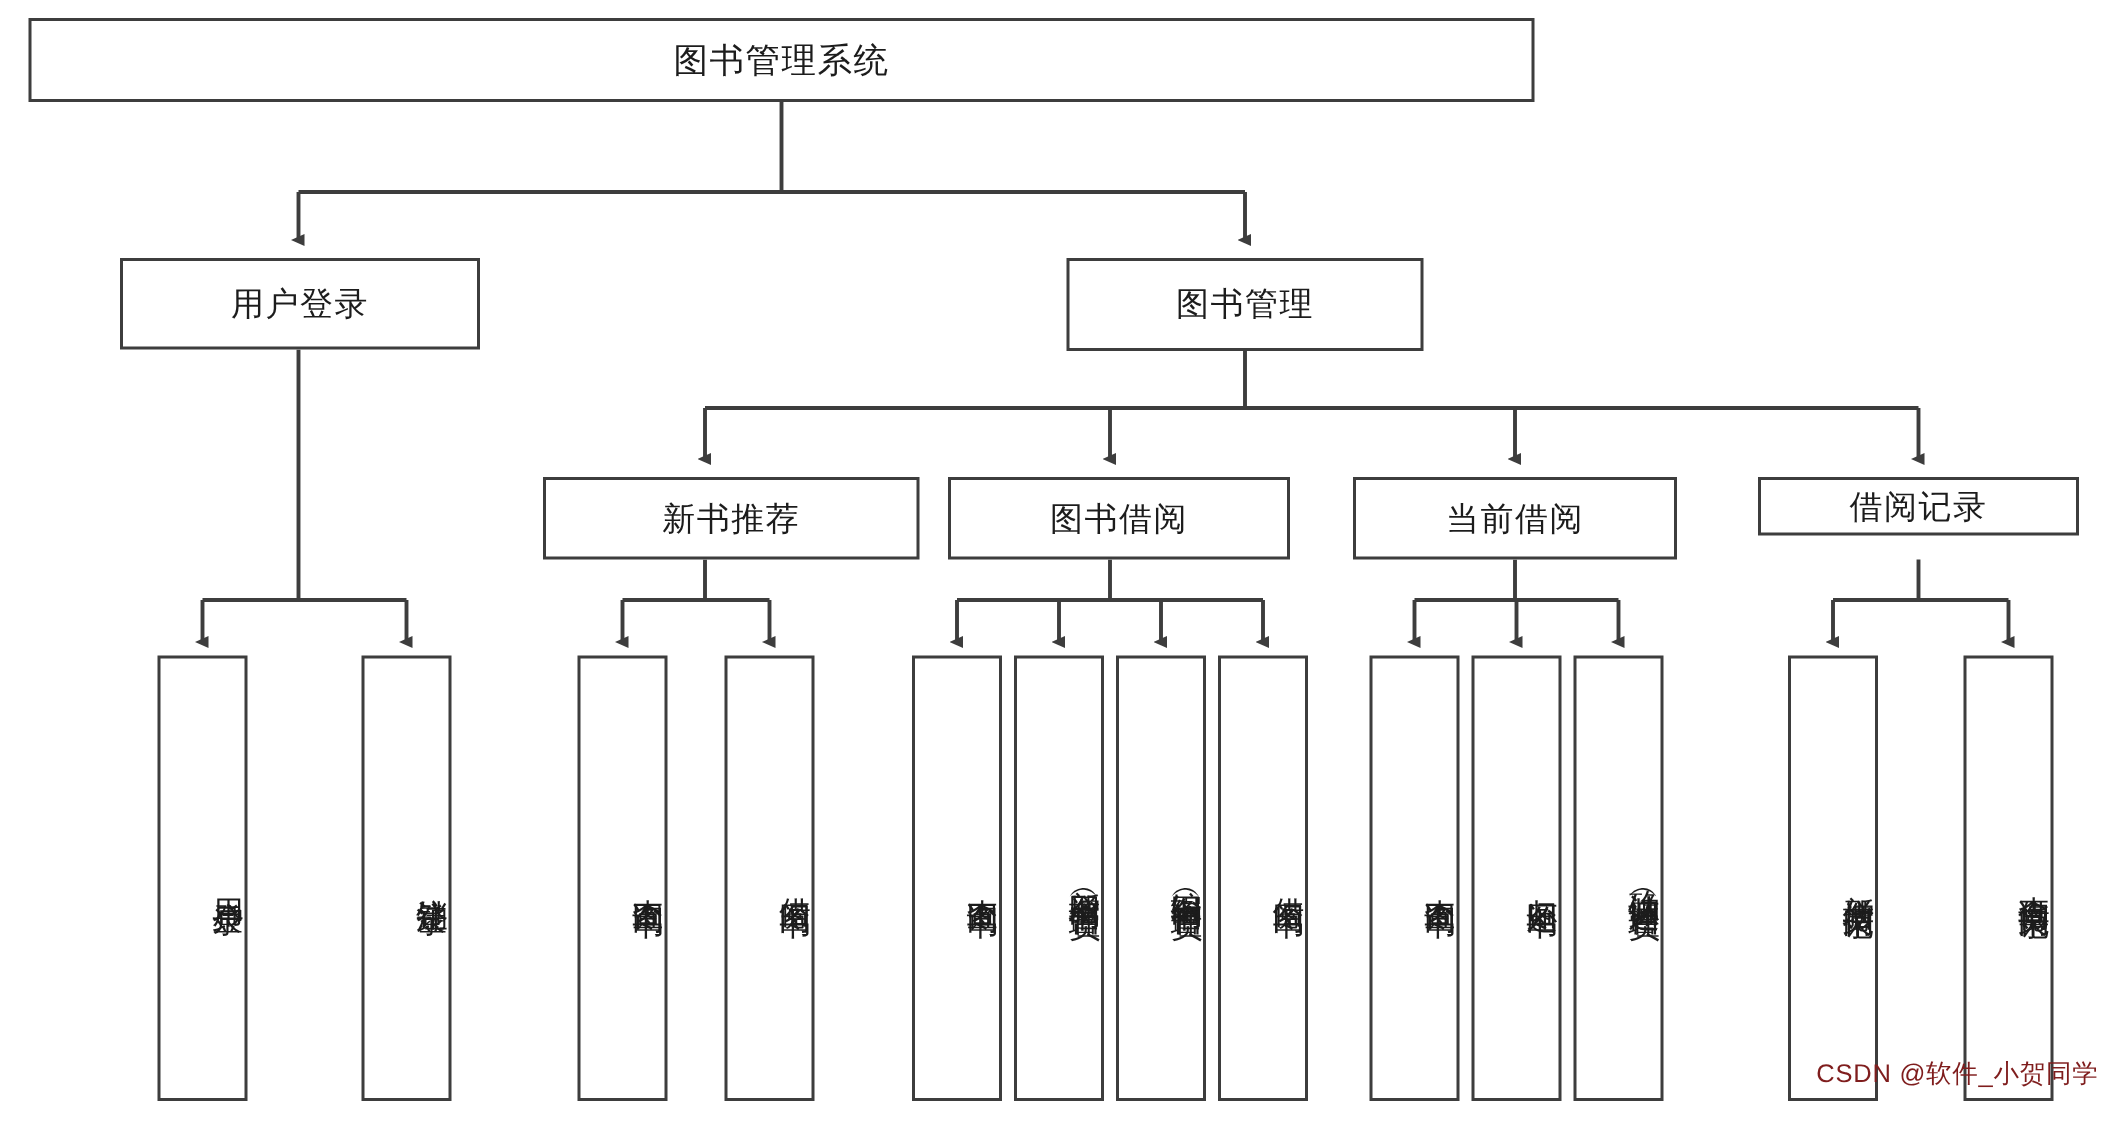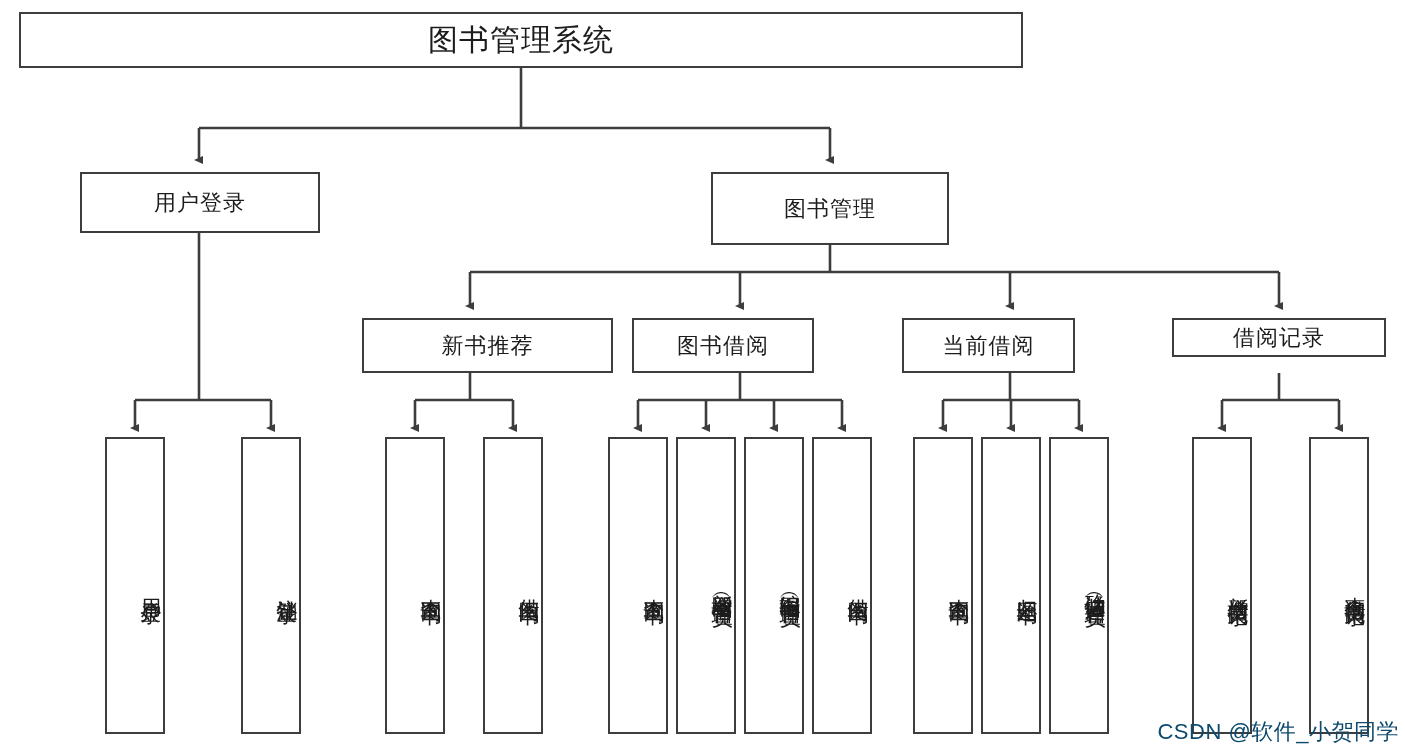--- a/index.html
+++ b/index.html
@@ -34,21 +34,21 @@
     align-items: center;
     justify-content: center;
     color: #1c1c1c;
     text-align: center;
   }
   .node.h {
     font-size: 22px;
     letter-spacing: 1px;
   }
   .node.root {
-    font-size: 30px;
+    font-size: 23px;
     text-align: right;
   }
   .node.v {
     writing-mode: vertical-rl;
     text-orientation: upright;
     font-size: 21px;
     line-height: 1.18;
     letter-spacing: 2px;
     padding: 6px 0;
     align-items: flex-start;
@@ -56,23 +56,23 @@
   }
   .node.v > .vlabel {
     writing-mode: vertical-rl;
     text-orientation: upright;
     display: block;
     white-space: normal;
   }
   .watermark {
     position: absolute;
     right: 6px;
-    bottom: 0;
-    font-size: 22px;
-    color: #0c4a6e;
+    bottom: 20px;
+    font-size: 17px;
+    color: #7f1d1d;
     letter-spacing: 0.5px;
     white-space: nowrap;
   }
 </style>
 </head>
 <body>
 
 <div id="canvas">
 
   <svg class="connectors" viewBox="0 0 1405 747" xmlns="http://www.w3.org/2000/svg">
@@ -125,31 +125,31 @@
     </g>
   </svg>
 
   <div class="node h root" style="left:19px; top:12px; width:1004px; height:56px;">
     <span>图书管理系统</span>
   </div>
 
   <div class="node h" style="left:80px; top:172px; width:240px; height:61px;">
     <span>用户登录</span>
   </div>
-  <div class="node h" style="left:711px; top:172px; width:238px; height:73px;">
+  <div class="node h" style="left:711px; top:172px; width:238px; height:62px;">
     <span>图书管理</span>
   </div>
 
   <div class="node h" style="left:362px; top:318px; width:251px; height:55px;">
     <span>新书推荐</span>
   </div>
-  <div class="node h" style="left:632px; top:318px; width:182px; height:55px;">
+  <div class="node h" style="left:632px; top:318px; width:228px; height:55px;">
     <span>图书借阅</span>
   </div>
-  <div class="node h" style="left:902px; top:318px; width:173px; height:55px;">
+  <div class="node h" style="left:902px; top:318px; width:216px; height:55px;">
     <span>当前借阅</span>
   </div>
   <div class="node h" style="left:1172px; top:318px; width:214px; height:39px;">
     <span>借阅记录</span>
   </div>
 
   <div class="node v" style="left:105px; top:437px; width:60px; height:297px;">
     <span class="vlabel">用户登录</span>
   </div>
   <div class="node v" style="left:241px; top:437px; width:60px; height:297px;">

